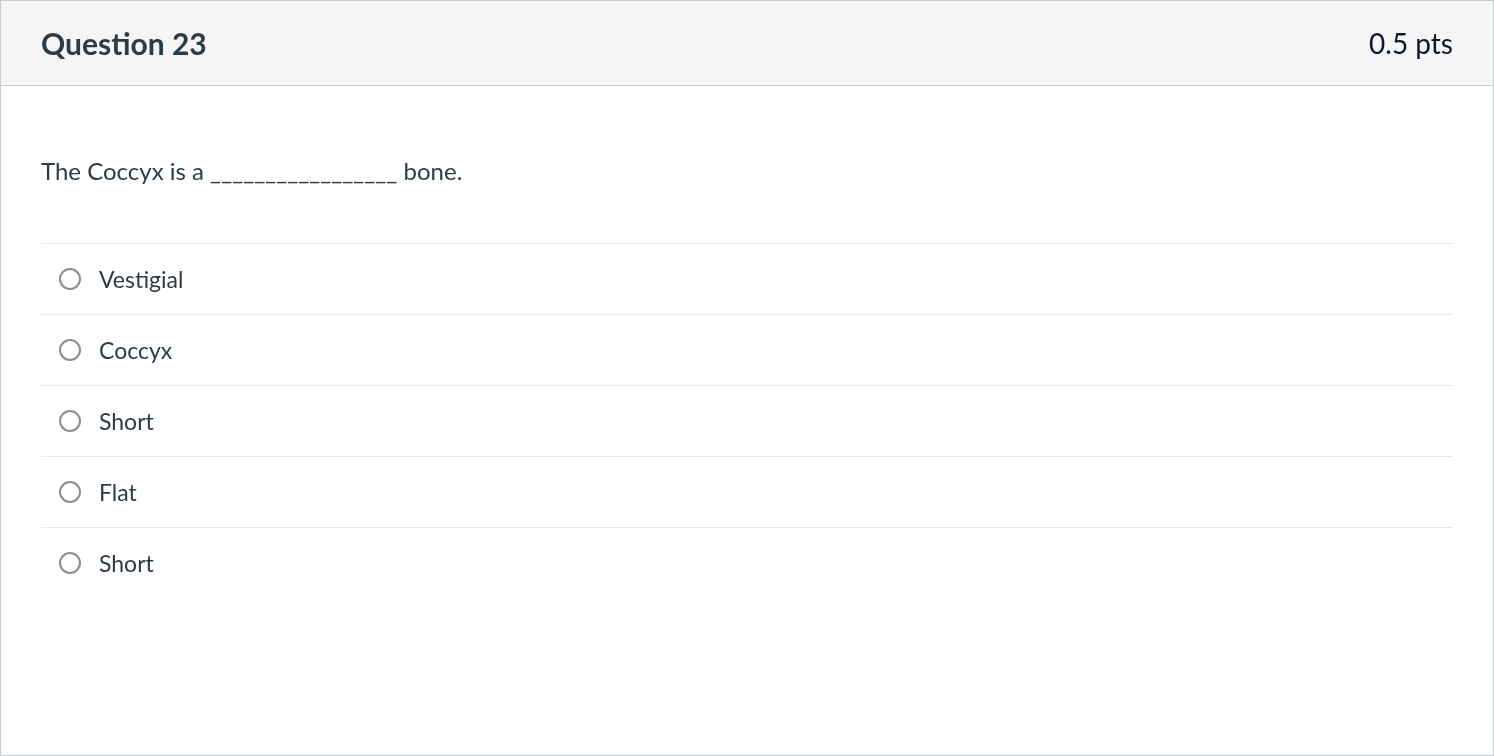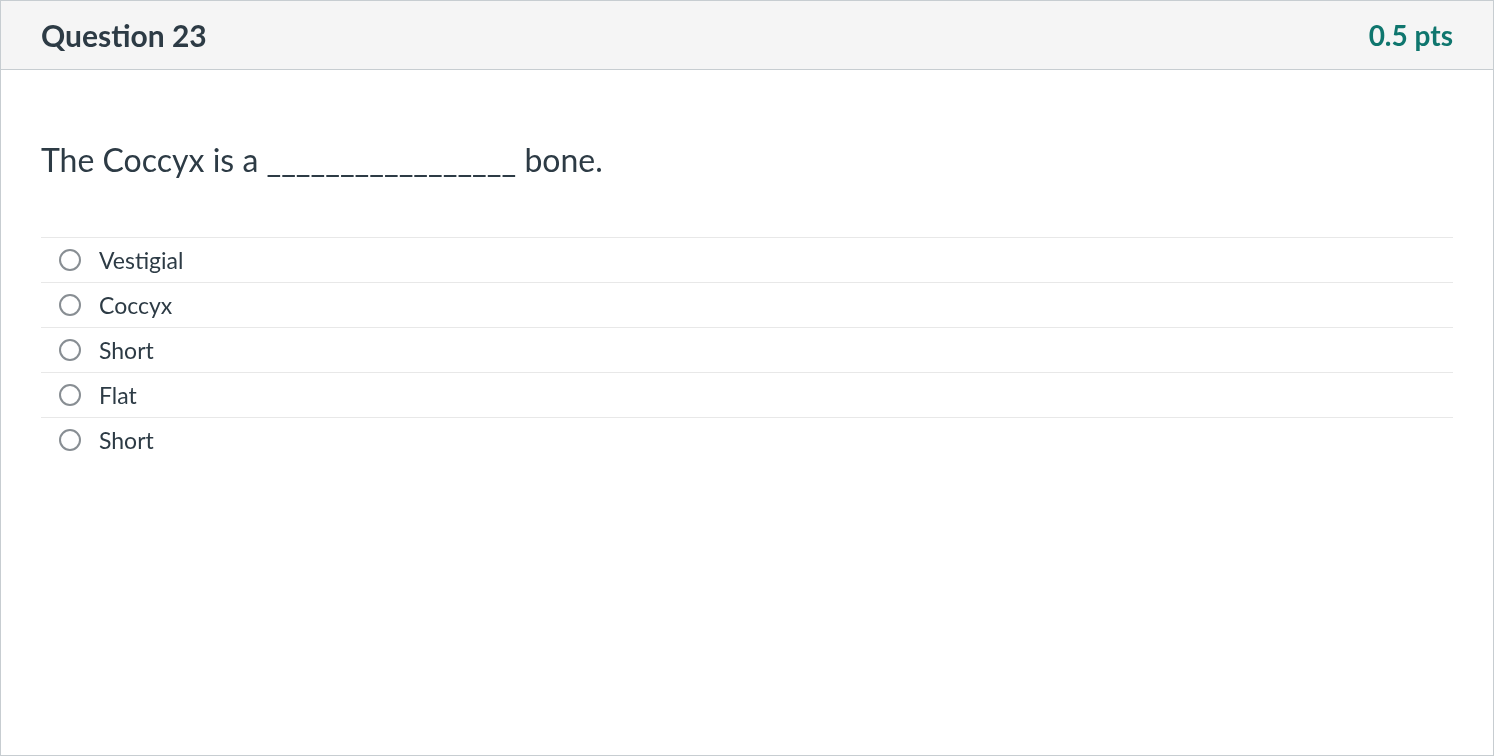--- a/index.html
+++ b/index.html
@@ -16,52 +16,52 @@
     }
     .question-container {
       border: 1px solid #c7cdd1;
       background: #ffffff;
       width: 1494px;
       height: 756px;
     }
     .question-header {
       background: #f5f5f5;
       border-bottom: 1px solid #c7cdd1;
-      padding: 16px 40px;
+      padding: 24px 40px;
       display: flex;
       justify-content: space-between;
       align-items: center;
     }
     .question-title {
       font-size: 30px;
       font-weight: 700;
       color: #2d3b45;
     }
     .question-points {
       font-size: 28px;
-      font-weight: 700;
-      color: #0f766e;
+      font-weight: 400;
+      color: #0f172a;
     }
     .question-body {
       padding: 70px 40px 40px 40px;
     }
     .question-text {
-      font-size: 32px;
+      font-size: 24px;
       color: #2d3b45;
       margin-bottom: 58px;
       font-weight: 400;
     }
     .answers {
       display: flex;
       flex-direction: column;
     }
     .answer-row {
       display: flex;
       align-items: center;
-      padding: 8px 18px;
+      padding: 21px 18px;
       border-top: 1px solid #e8e8e8;
       cursor: pointer;
     }
     .answer-row:last-child {
       border-bottom: none;
     }
     .radio {
       width: 22px;
       height: 22px;
       border: 2px solid #888e93;

